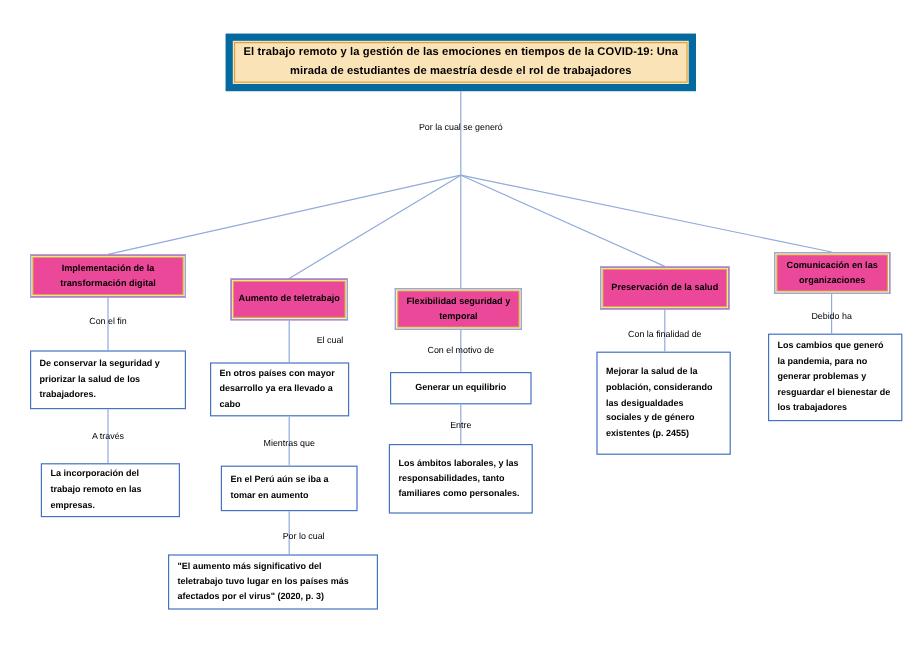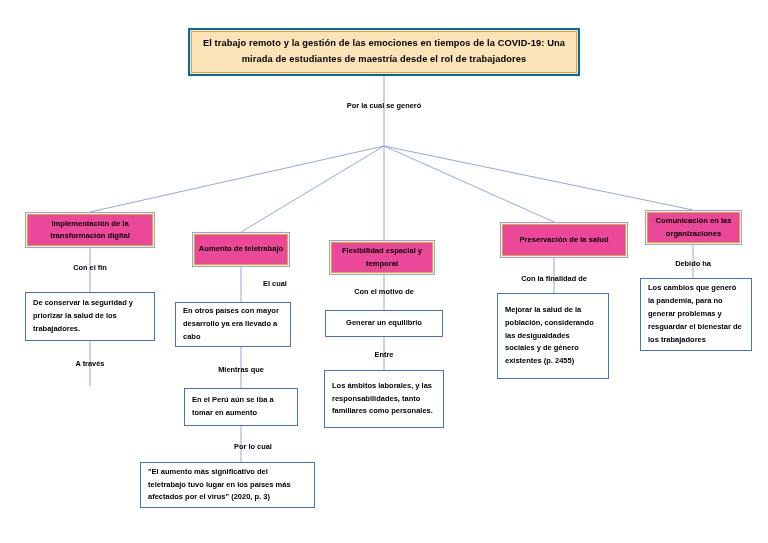--- a/index.html
+++ b/index.html
@@ -37,21 +37,21 @@
     z-index: 3;
   }
   .node-inner {
     width: 100%;
     padding: 0 5px;
     box-sizing: border-box;
   }
   
   .node.title {
     background: #fbe3b8;
-    border: 2px solid #0369a1;
+    border: 6px solid #0369a1;
     box-shadow: inset 0 0 0 1px #fbe3b8, inset 0 0 0 2px #d9a441;
     font-size: 9.3px;
     letter-spacing: 0.1px;
     line-height: 1.7;
   }
   
   .node.branch {
     background: #ec4899;
     border: 1px solid #8faadc;
     box-shadow: inset 0 0 0 1px #fcedcd, inset 0 0 0 2px #d9a441;
@@ -73,21 +73,21 @@
   .node.detail.centered {
     justify-content: center;
   }
   .node.detail.centered .node-inner {
     text-align: center;
   }
   
   .edge-label {
     position: absolute;
     font-size: 7.4px;
-    font-weight: bold;
+    font-weight: normal;
     color: #000000;
     text-align: center;
     white-space: nowrap;
     transform: translateX(-50%);
     z-index: 4;
     background: transparent;
   }
 </style>
 </head>
 <body>
@@ -132,20 +132,23 @@
   </div>
 
   <div class="edge-label" style="left:90px; top:263px;">Con el fin</div>
 
   <div class="node detail" style="left:25px; top:292px; width:130px; height:49px;justify-content:flex-end;">
     <div class="node-inner">De conservar la seguridad y priorizar la salud de los trabajadores.</div>
   </div>
 
   <div class="edge-label" style="left:90px; top:359px;">A través</div>
 
+  <div class="node detail" style="left:34px; top:386px; width:116px; height:45px;">
+    <div class="node-inner">La incorporación del trabajo remoto en las empresas.</div>
+  </div>
 
   <div class="node branch" style="left:192px; top:232px; width:98px; height:35px;">
     <div class="node-inner">Aumento de teletrabajo</div>
   </div>
 
   <div class="edge-label" style="left:241px; top:279px;margin-left:34px;">El cual</div>
 
   <div class="node detail" style="left:175px; top:302px; width:116px; height:45px;">
     <div class="node-inner">En otros países con mayor desarrollo ya era llevado a cabo</div>
   </div>
@@ -156,36 +159,36 @@
     <div class="node-inner">En el Perú aún se iba a tomar en aumento</div>
   </div>
 
   <div class="edge-label" style="left:241px; top:442px;margin-left:12px;">Por lo cual</div>
 
   <div class="node detail" style="left:140px; top:462px; width:175px; height:46px;">
     <div class="node-inner">"El aumento más significativo del teletrabajo tuvo lugar en los países más afectados por el virus" (2020, p. 3)</div>
   </div>
 
   <div class="node branch" style="left:329px; top:240px; width:106px; height:35px;">
-    <div class="node-inner">Flexibilidad espacial y temporal</div>
+    <div class="node-inner">Flexibilidad seguridad y temporal</div>
   </div>
 
   <div class="edge-label" style="left:384px; top:287px;">Con el motivo de</div>
 
   <div class="node detail centered" style="left:325px; top:310px; width:118px; height:27px;">
     <div class="node-inner">Generar un equilibrio</div>
   </div>
 
   <div class="edge-label" style="left:384px; top:350px;">Entre</div>
 
   <div class="node detail" style="left:324px; top:370px; width:120px; height:58px;">
     <div class="node-inner">Los ámbitos laborales, y las responsabilidades, tanto familiares como personales.</div>
   </div>
 
-  <div class="node branch" style="left:500px; top:222px; width:128px; height:36px;">
+  <div class="node branch" style="left:500px; top:222px; width:108px; height:36px;">
     <div class="node-inner">Preservación de la salud</div>
   </div>
 
   <div class="edge-label" style="left:554px; top:274px;">Con la finalidad de</div>
 
   <div class="node detail" style="left:497px; top:293px; width:112px; height:86px;">
     <div class="node-inner">Mejorar la salud de la población, considerando las desigualdades sociales y de género existentes (p. 2455)</div>
   </div>
 
   <div class="node branch" style="left:645px; top:210px; width:97px; height:35px;">

